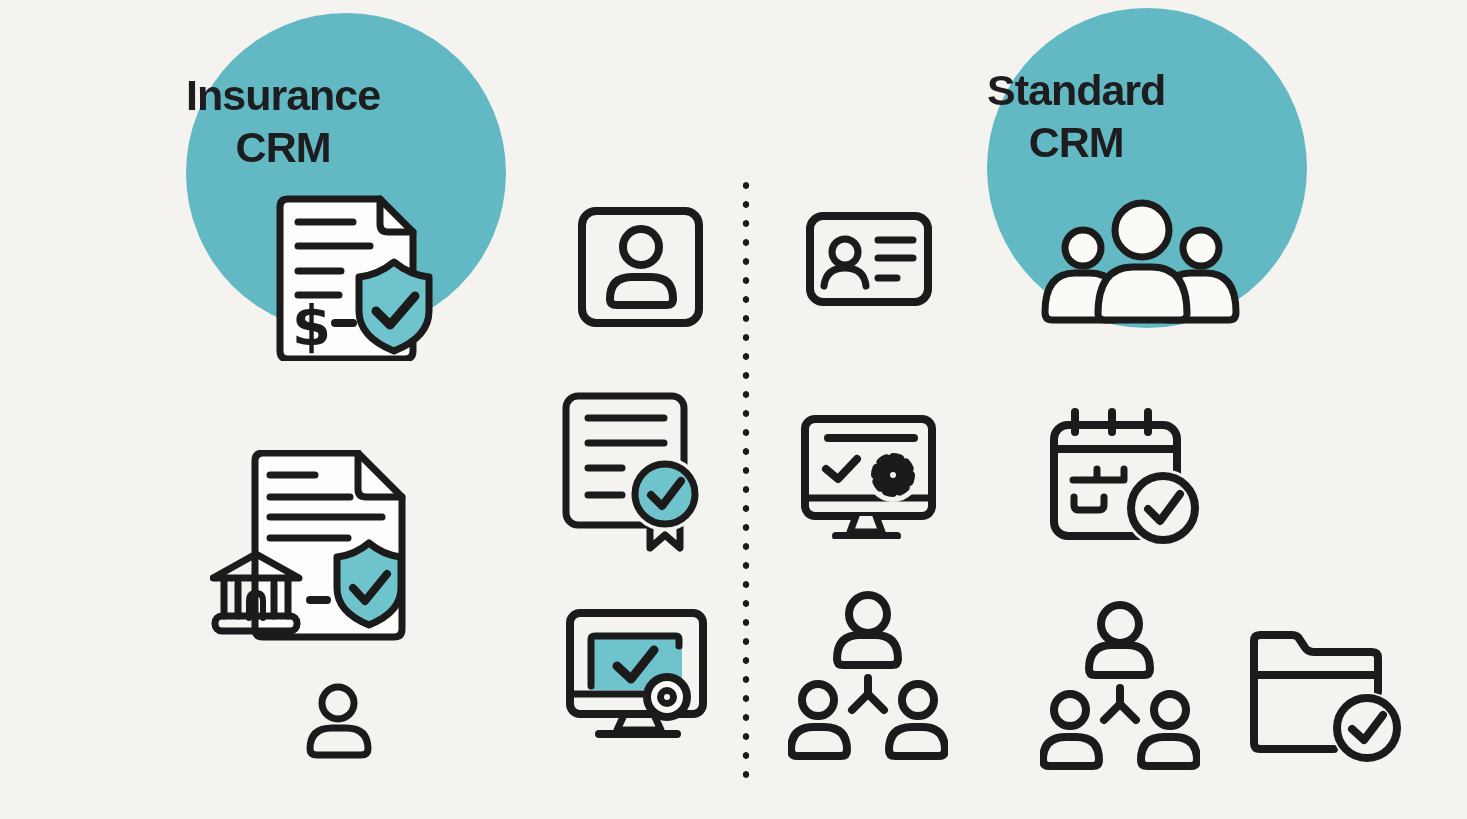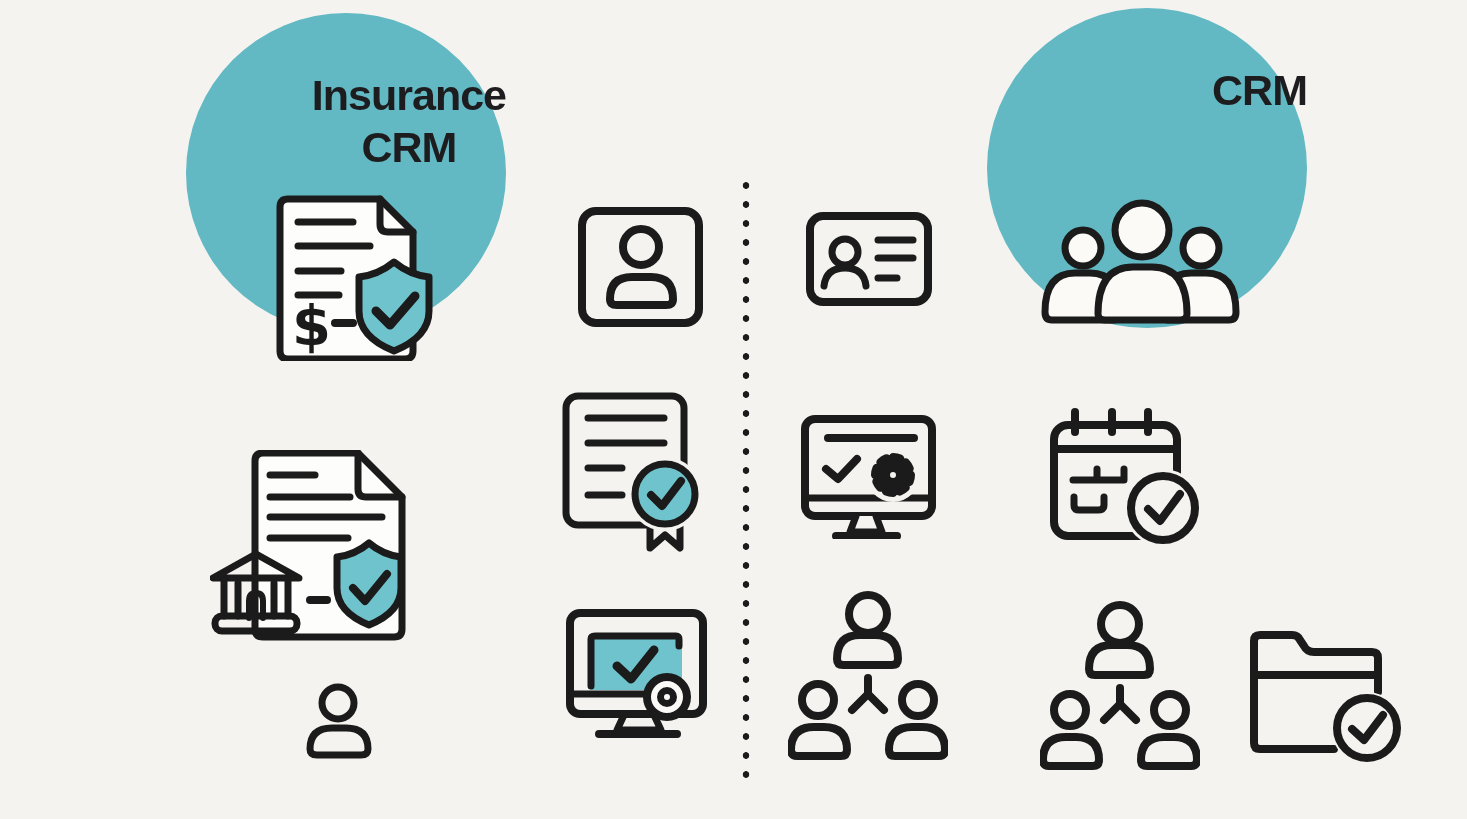--- a/index.html
+++ b/index.html
@@ -8,21 +8,21 @@
     width:1467px;height:819px;
     background:#f5f3f0;
     overflow:hidden;
     font-family:"Liberation Sans", sans-serif;
   }
   .badge{
     position:absolute;
     border-radius:50%;
     background:#62b9c3;
     display:flex;
-    justify-content:flex-end;
+    justify-content:flex-start;
   }
   .badge-left{left:186px;top:13px;width:320px;height:320px;}
   .badge-right{left:987px;top:8px;width:320px;height:320px;}
   .badge-title{
     margin-top:56px;
     text-align:center;
     font-weight:700;
     font-size:43px;
     line-height:1.22;
     letter-spacing:-1px;
@@ -51,20 +51,21 @@
 
   <div class="badge badge-left">
     <div class="badge-title">
       <span>Insurance</span>
       <span>CRM</span>
     </div>
   </div>
 
   <div class="badge badge-right">
     <div class="badge-title">
+      <span>Standard</span>
       <span>CRM</span>
     </div>
   </div>
 
   <svg class="icon" style="left:274px;top:193px;" width="162" height="168" viewBox="0 0 162 168">
     <path class="ln fillw" stroke-width="7" d="M106 6 H14 Q6 6 6 14 V158 Q6 166 14 166 H131 Q139 166 139 158 V39 Z"></path>
     <path class="ln" stroke-width="7" d="M106 6 V31 Q106 39 114 39 H139"></path>
     <path class="ln" stroke-width="7" d="M24 29 H79"></path>
     <path class="ln" stroke-width="7" d="M24 53 H96"></path>
     <path class="ln" stroke-width="7" d="M24 78 H67"></path>

